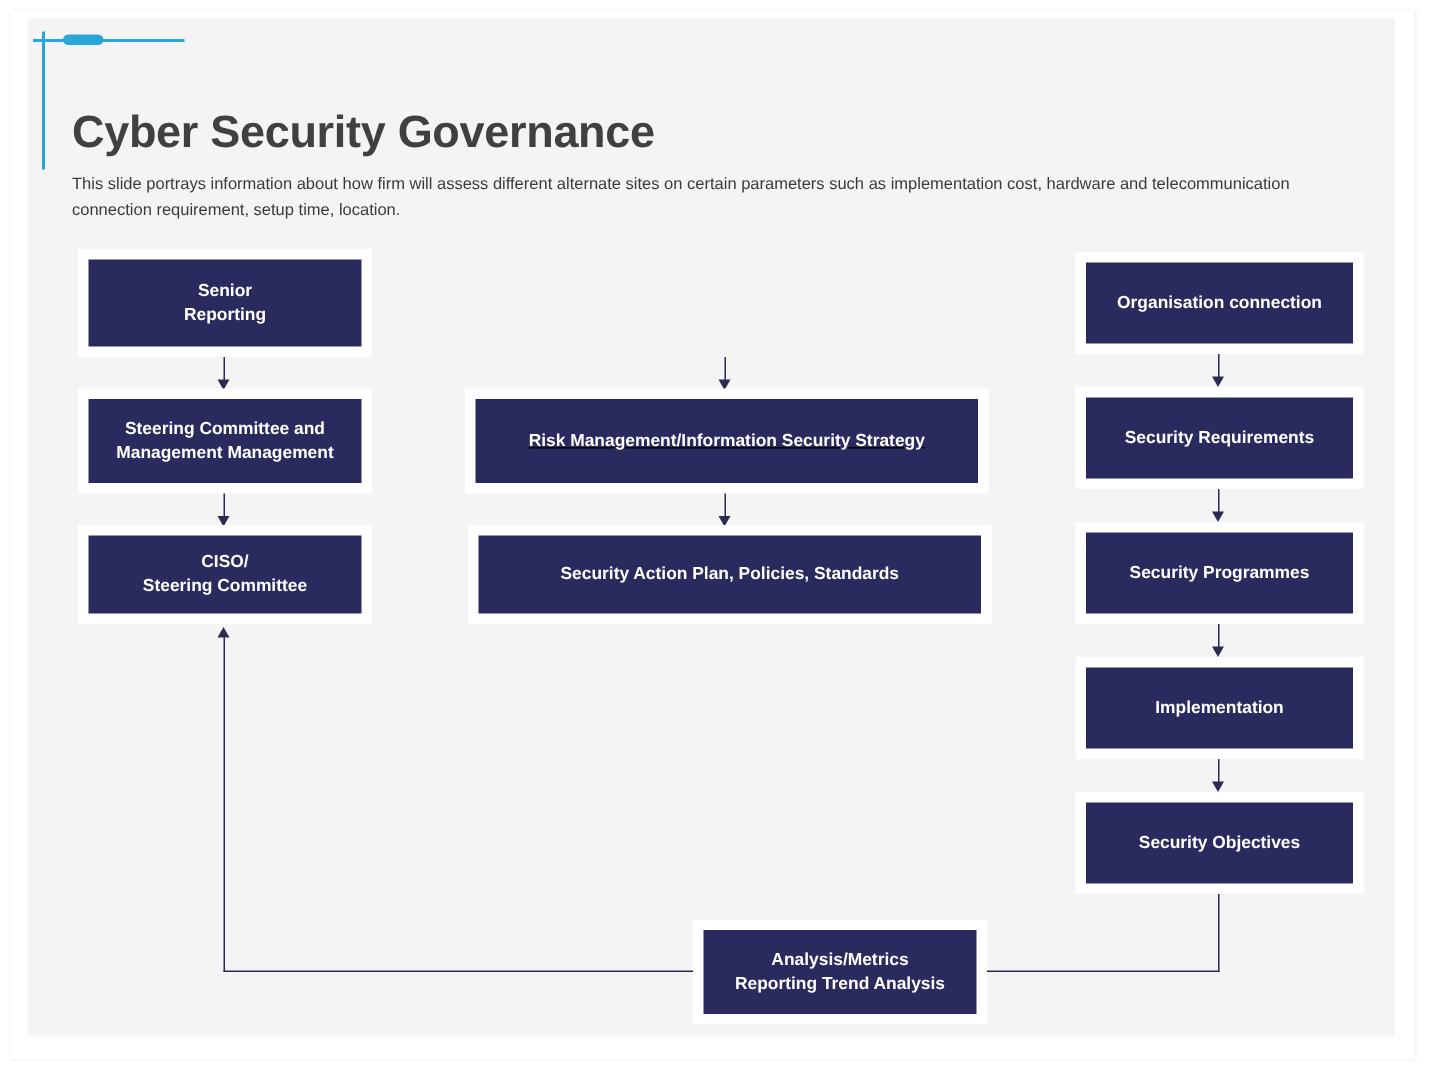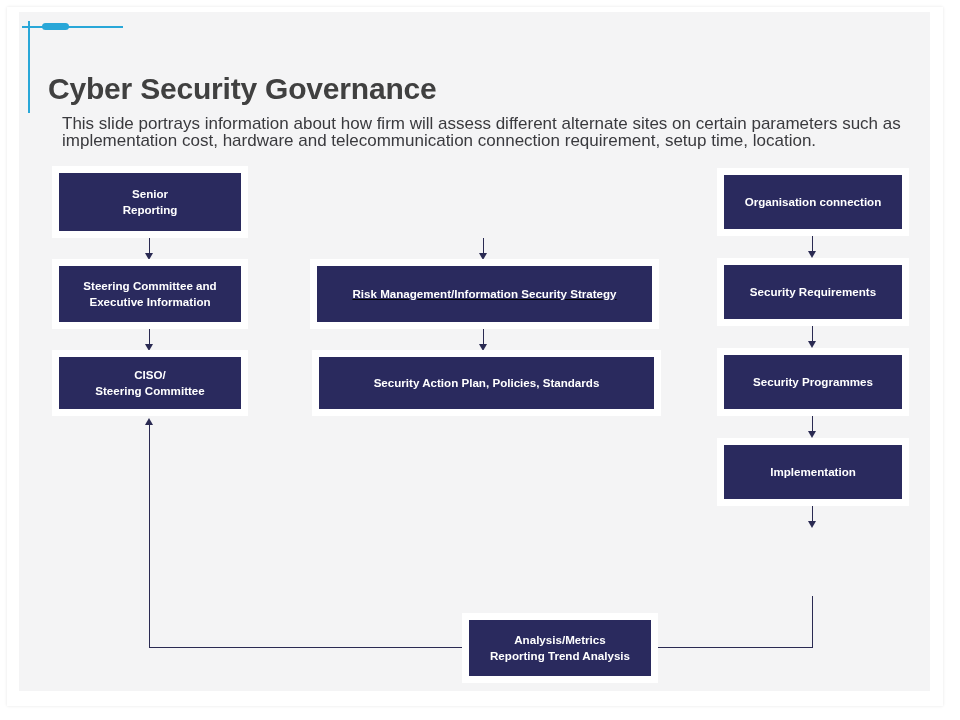--- a/index.html
+++ b/index.html
@@ -76,24 +76,23 @@
     color: #404040;
     letter-spacing: -0.2px;
     white-space: nowrap;
     margin-top: 30px;
   }
   .slide-subtitle {
     position: absolute;
     left: 48px;
     top: 115px;
     width: 842px;
-    font-size: 17px;
+    font-size: 11px;
     line-height: 17px;
     color: #3a3a3e;
-    margin-left: 14px;
   }
 
   
   .node {
     position: absolute;
     background: #ffffff;
     box-sizing: border-box;
     padding: 7px;
   }
   .node-inner {
@@ -159,21 +158,21 @@
       </div>
     </div>
   </div>
   <div class="conn conn-v" style="left:149px; top:238px; height:18px;"></div>
   <div class="arrow-down" style="left:145px; top:253px;"></div>
 
   <div class="node" style="left:52px; top:259px; width:196px; height:70px;">
     <div class="node-inner">
       <div>
         <span>Steering Committee and</span>
-        <span>Executive Information</span>
+        <span>Management Management</span>
       </div>
     </div>
   </div>
   <div class="conn conn-v" style="left:149px; top:329px; height:18px;"></div>
   <div class="arrow-down" style="left:145px; top:344px;"></div>
 
   <div class="node" style="left:52px; top:350px; width:196px; height:66px;">
     <div class="node-inner">
       <div>
         <span>CISO/</span>
@@ -236,20 +235,27 @@
   <div class="node" style="left:717px; top:438px; width:192px; height:68px;">
     <div class="node-inner">
       <div>
         <span>Implementation</span>
       </div>
     </div>
   </div>
   <div class="conn conn-v" style="left:812px; top:506px; height:18px;"></div>
   <div class="arrow-down" style="left:808px; top:521px;"></div>
 
+  <div class="node" style="left:717px; top:528px; width:192px; height:68px;">
+    <div class="node-inner">
+      <div>
+        <span>Security Objectives</span>
+      </div>
+    </div>
+  </div>
 
   <div class="conn conn-v" style="left:812px; top:596px; height:52px;"></div>
   <div class="conn conn-h" style="left:651px; top:647px; width:162px;"></div>
 
   <div class="conn conn-h" style="left:149px; top:647px; width:322px;"></div>
   <div class="conn conn-v" style="left:149px; top:424px; height:224px;"></div>
   <div class="arrow-up" style="left:145px; top:418px;"></div>
 
   <div class="node" style="left:462px; top:613px; width:196px; height:70px;">
     <div class="node-inner">

